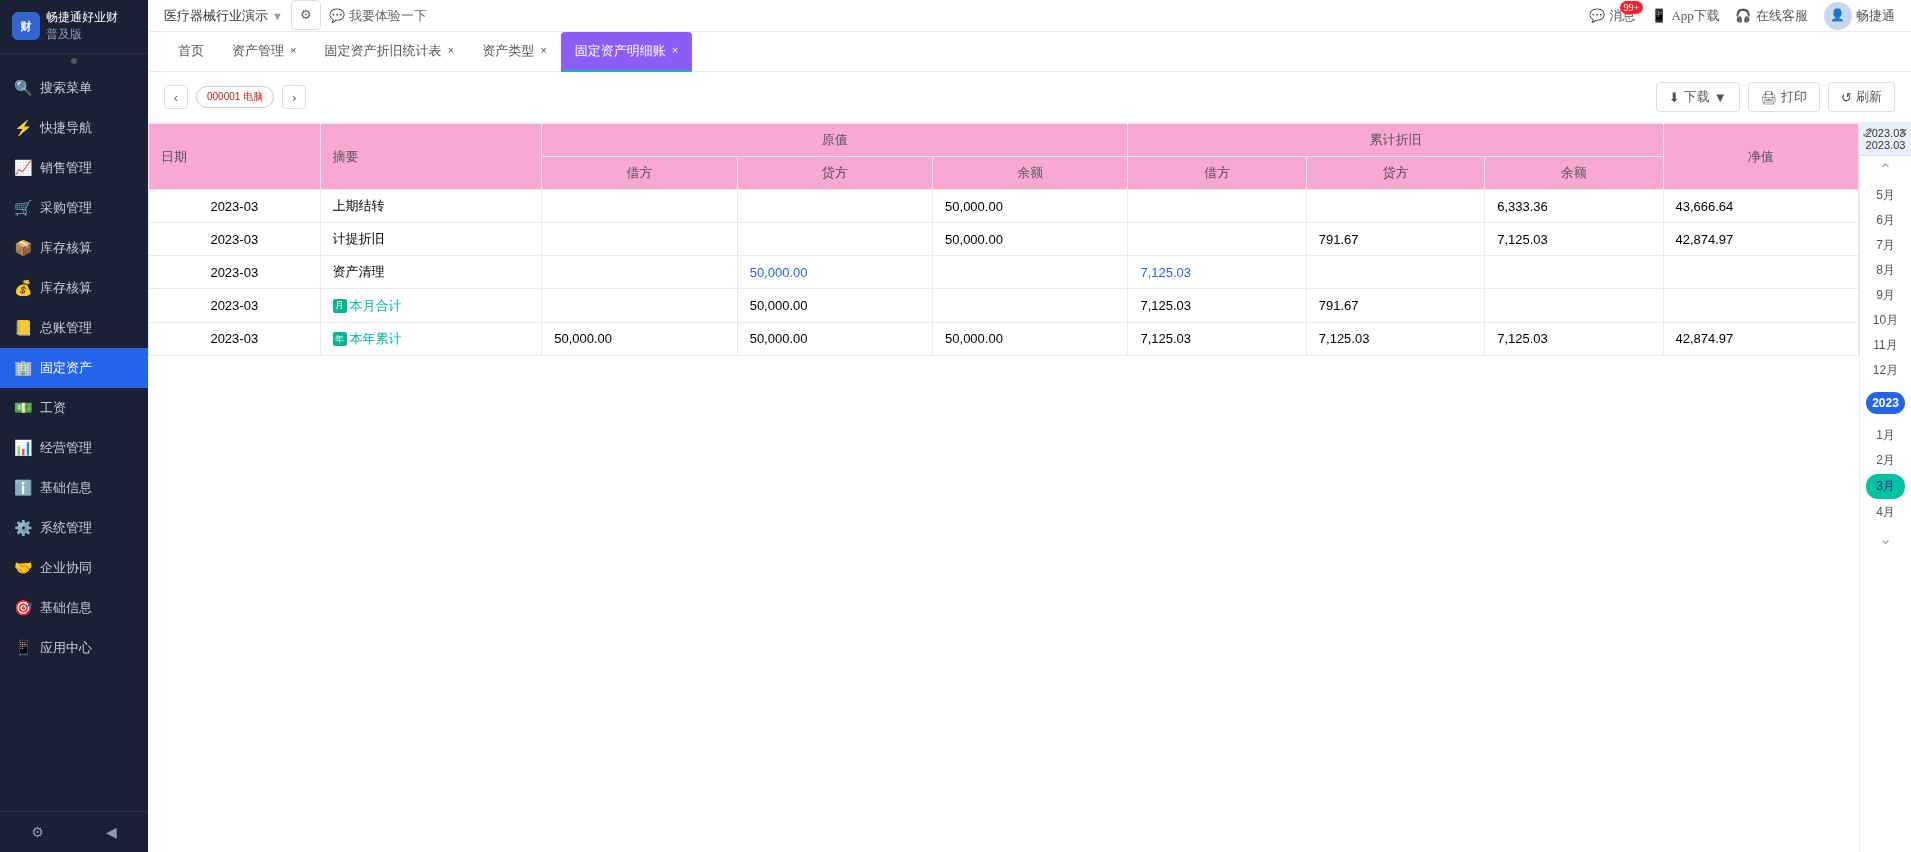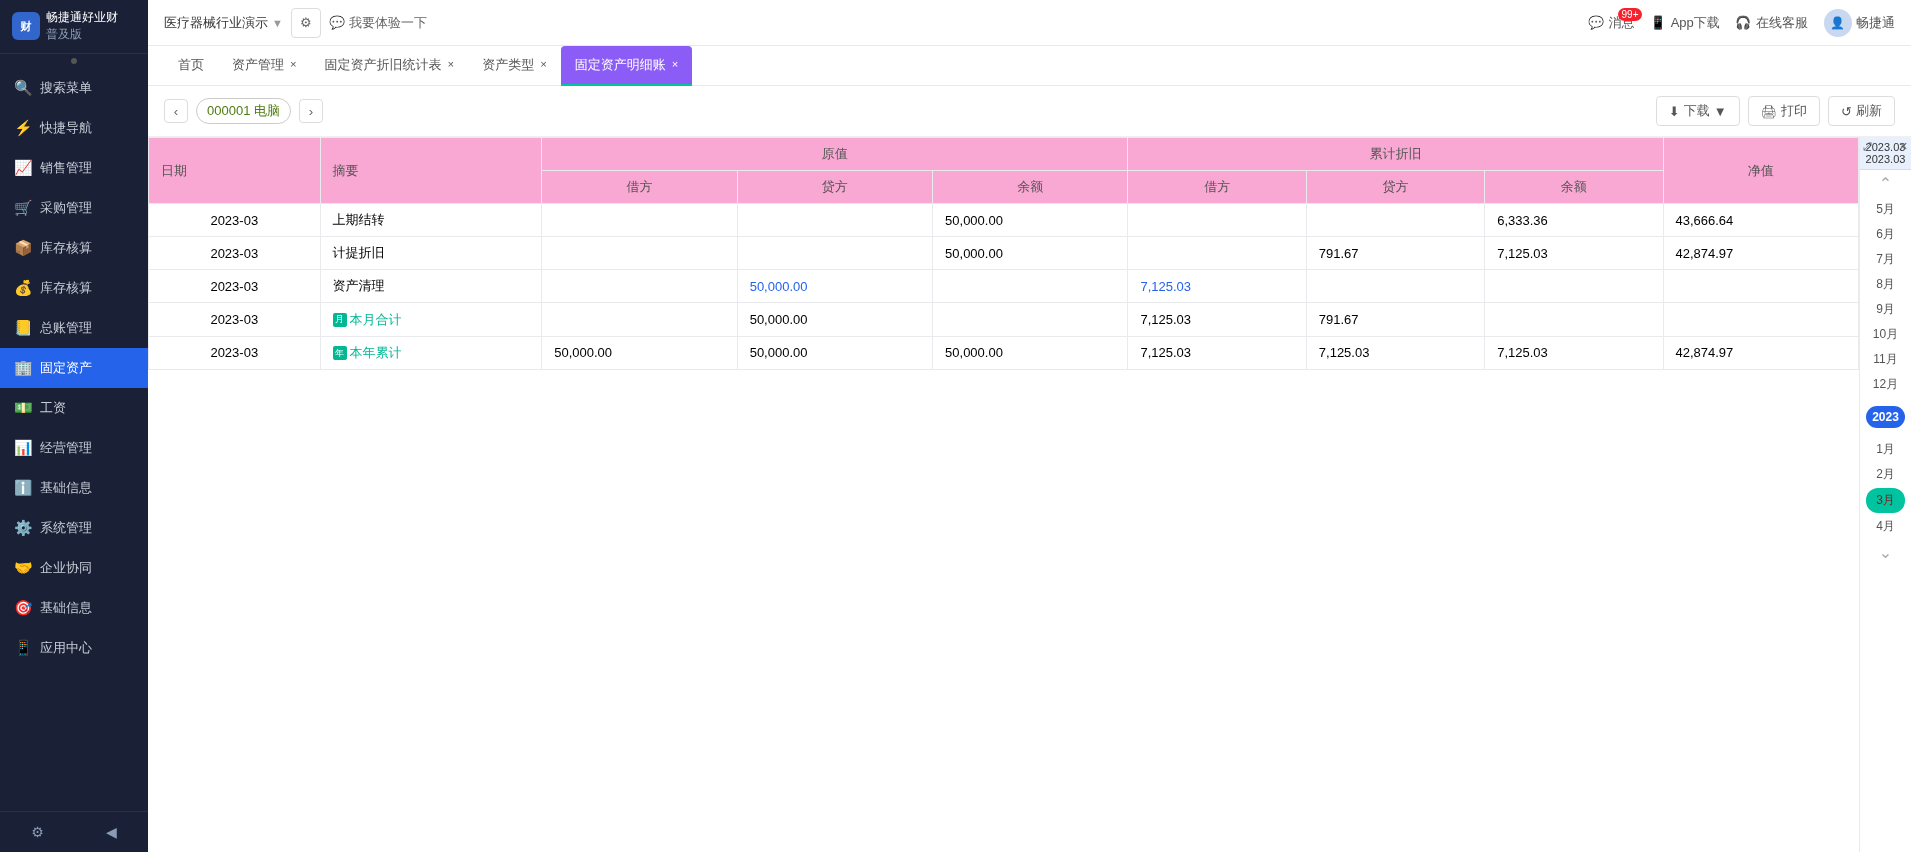--- a/index.html
+++ b/index.html
@@ -64,27 +64,27 @@
       flex: 1;
       display: flex;
       flex-direction: column;
       background: #f0f2f5;
       overflow: hidden;
     }
 
     
     .topbar {
       background: #fff;
-      height: 46px;
-      display: flex;
-      align-items: center;
+      height: 32px;
+      display: flex;
       padding: 0 16px;
       border-bottom: 1px solid #e8eaed;
       gap: 8px;
       flex-shrink: 0;
+      font-family: Liberation Serif, serif;
     }
     .topbar-company {
       display: flex; align-items: center; gap: 4px;
       font-size: 13px; color: #333;
       cursor: pointer;
     }
     .topbar-company-arrow { color: #999; font-size: 11px; }
     .topbar-settings {
       width: 30px; height: 30px;
       border: 1px solid #ddd; border-radius: 4px;
@@ -176,22 +176,22 @@
     .toolbar-nav-btn {
       width: 24px; height: 24px;
       border: 1px solid #ddd; border-radius: 4px;
       display: flex; align-items: center; justify-content: center;
       cursor: pointer; color: #666; background: #fff;
     }
     .toolbar-asset-badge {
       border: 1px solid #ccc;
       border-radius: 13px;
       padding: 3px 10px;
-      font-size: 13px;
-      color: #4d7c0f;
+      font-size: 10px;
+      color: #b91c1c;
       background: #fff;
     }
     .toolbar-right {
       margin-left: auto;
       display: flex; align-items: center; gap: 8px;
     }
     .toolbar-btn {
       display: flex; align-items: center; gap: 4px;
       padding: 5px 12px;
       border: 1px solid #ddd;
@@ -255,21 +255,21 @@
     }
     .timeline-month {
       font-size: 12px; color: #555;
       padding: 4px 0;
       text-align: center;
       cursor: pointer;
       width: 100%;
     }
     .timeline-month.active {
       background: #00c4a0;
-      color: #7f1d1d;
+      color: #4c1d95;
       border-radius: 12px;
       margin: 1px 6px;
       width: calc(100% - 12px);
     }
     .timeline-month.year-label {
       background: #2563eb;
       color: #fff;
       border-radius: 12px;
       margin: 9px 6px;
       width: calc(100% - 12px);

